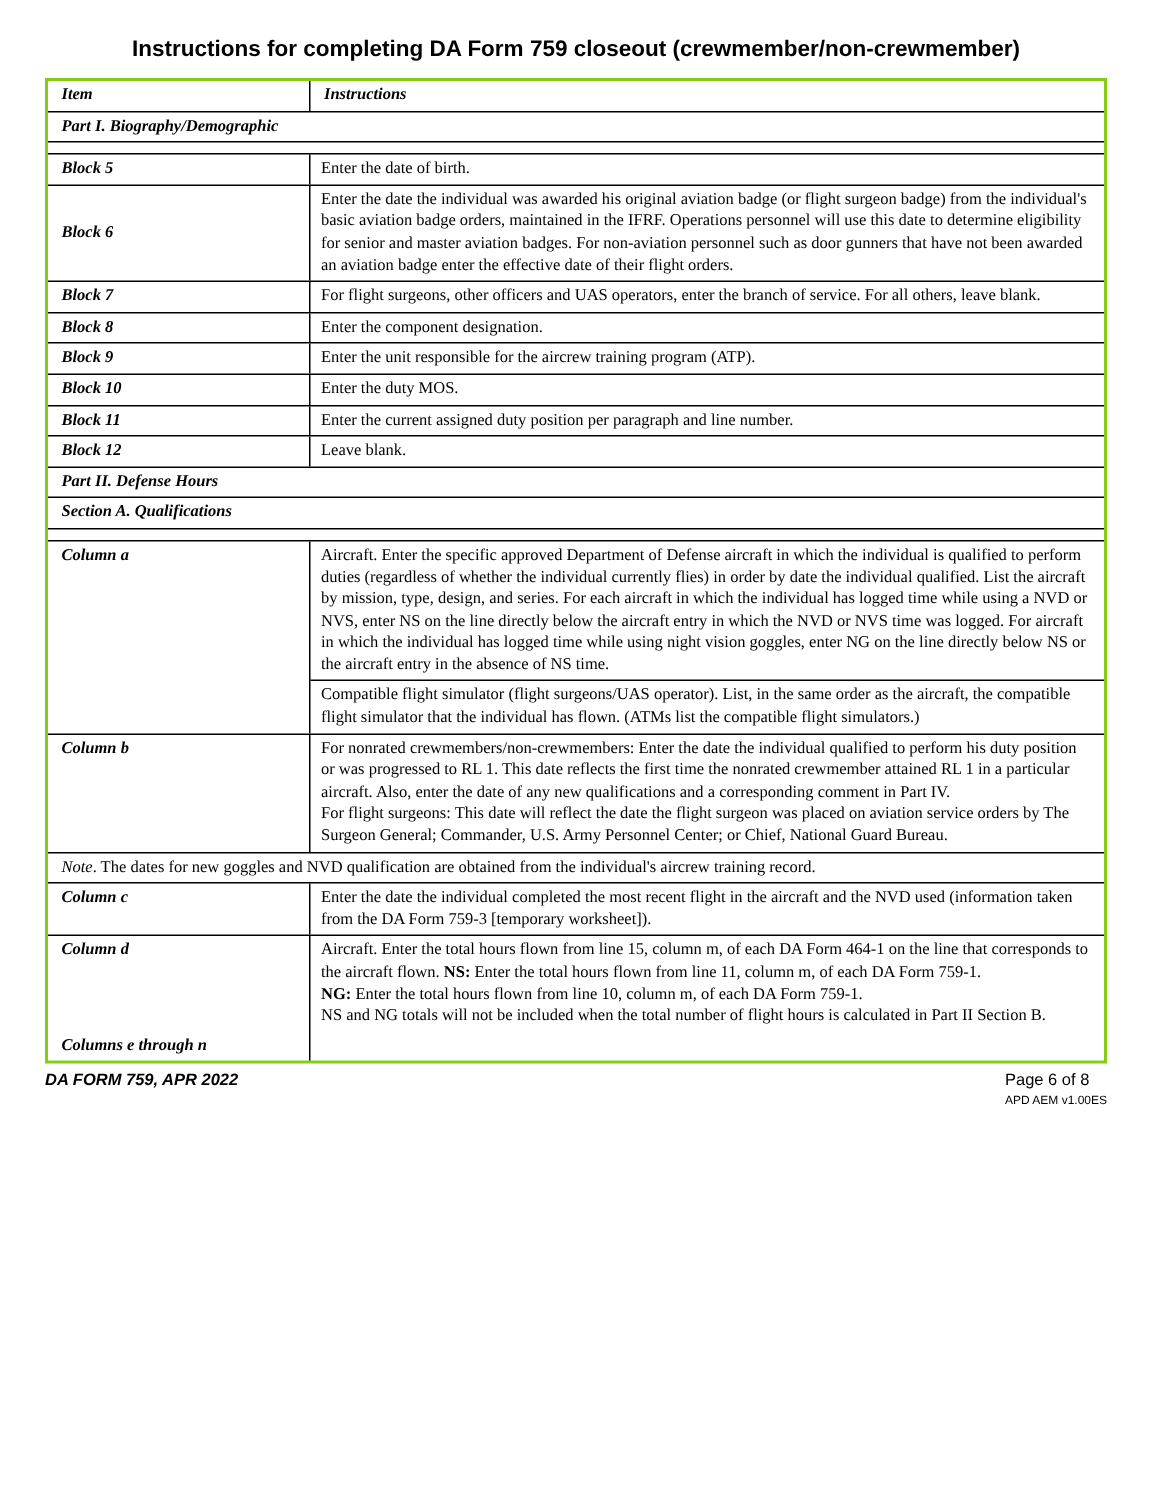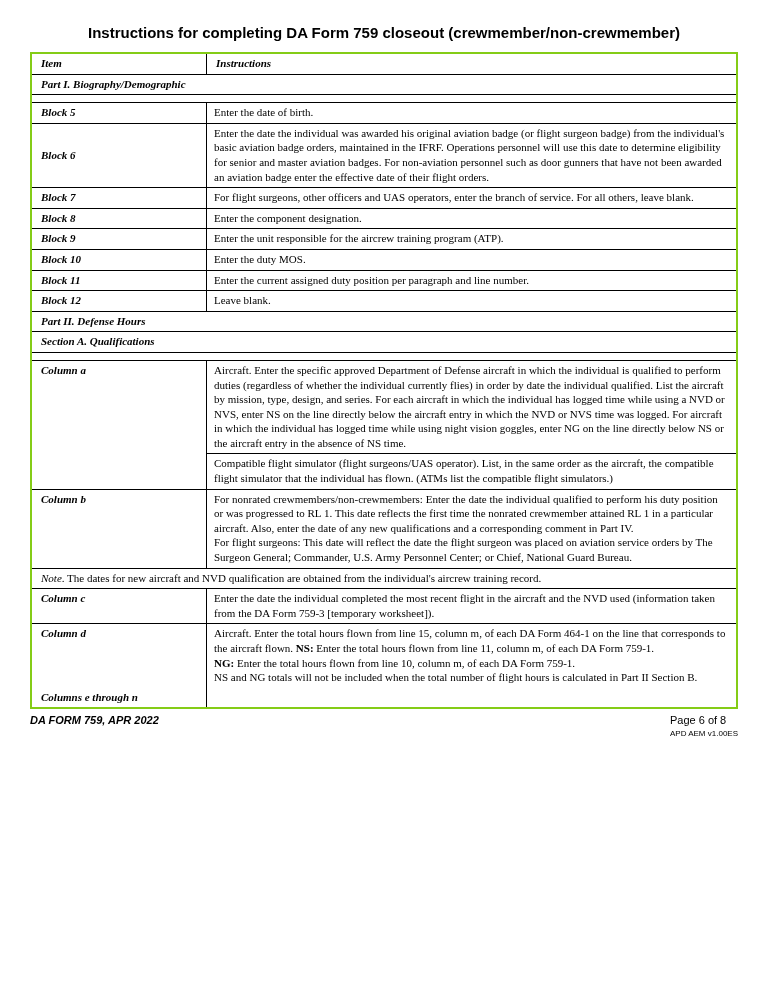--- a/index.html
+++ b/index.html
@@ -127,21 +127,21 @@
 
     <div class="row">
       <div class="cell-item">Column b</div>
       <div class="cell-instr">
         <div class="para">For nonrated crewmembers/non-crewmembers: Enter the date the individual qualified to perform his duty position or was progressed to RL 1. This date reflects the first time the nonrated crewmember attained RL 1 in a particular aircraft. Also, enter the date of any new qualifications and a corresponding comment in Part IV.</div>
         <div class="para">For flight surgeons: This date will reflect the date the flight surgeon was placed on aviation service orders by The Surgeon General; Commander, U.S. Army Personnel Center; or Chief, National Guard Bureau.</div>
       </div>
     </div>
 
     <div class="row">
-      <div class="cell-note"><span class="note-label">Note</span><span>. The dates for new aircraft and NVD qualification are obtained from the individual's aircrew training record.</span></div>
+      <div class="cell-note"><span class="note-label">Note</span><span>. The dates for new goggles and NVD qualification are obtained from the individual's aircrew training record.</span></div>
     </div>
 
     <div class="row">
       <div class="cell-item">Column c</div>
       <div class="cell-instr">Enter the date the individual completed the most recent flight in the aircraft and the NVD used (information taken from the DA Form 759-3 [temporary worksheet]).</div>
     </div>
 
     <div class="row">
       <div class="cell-item">Column d</div>
       <div class="cell-instr">

